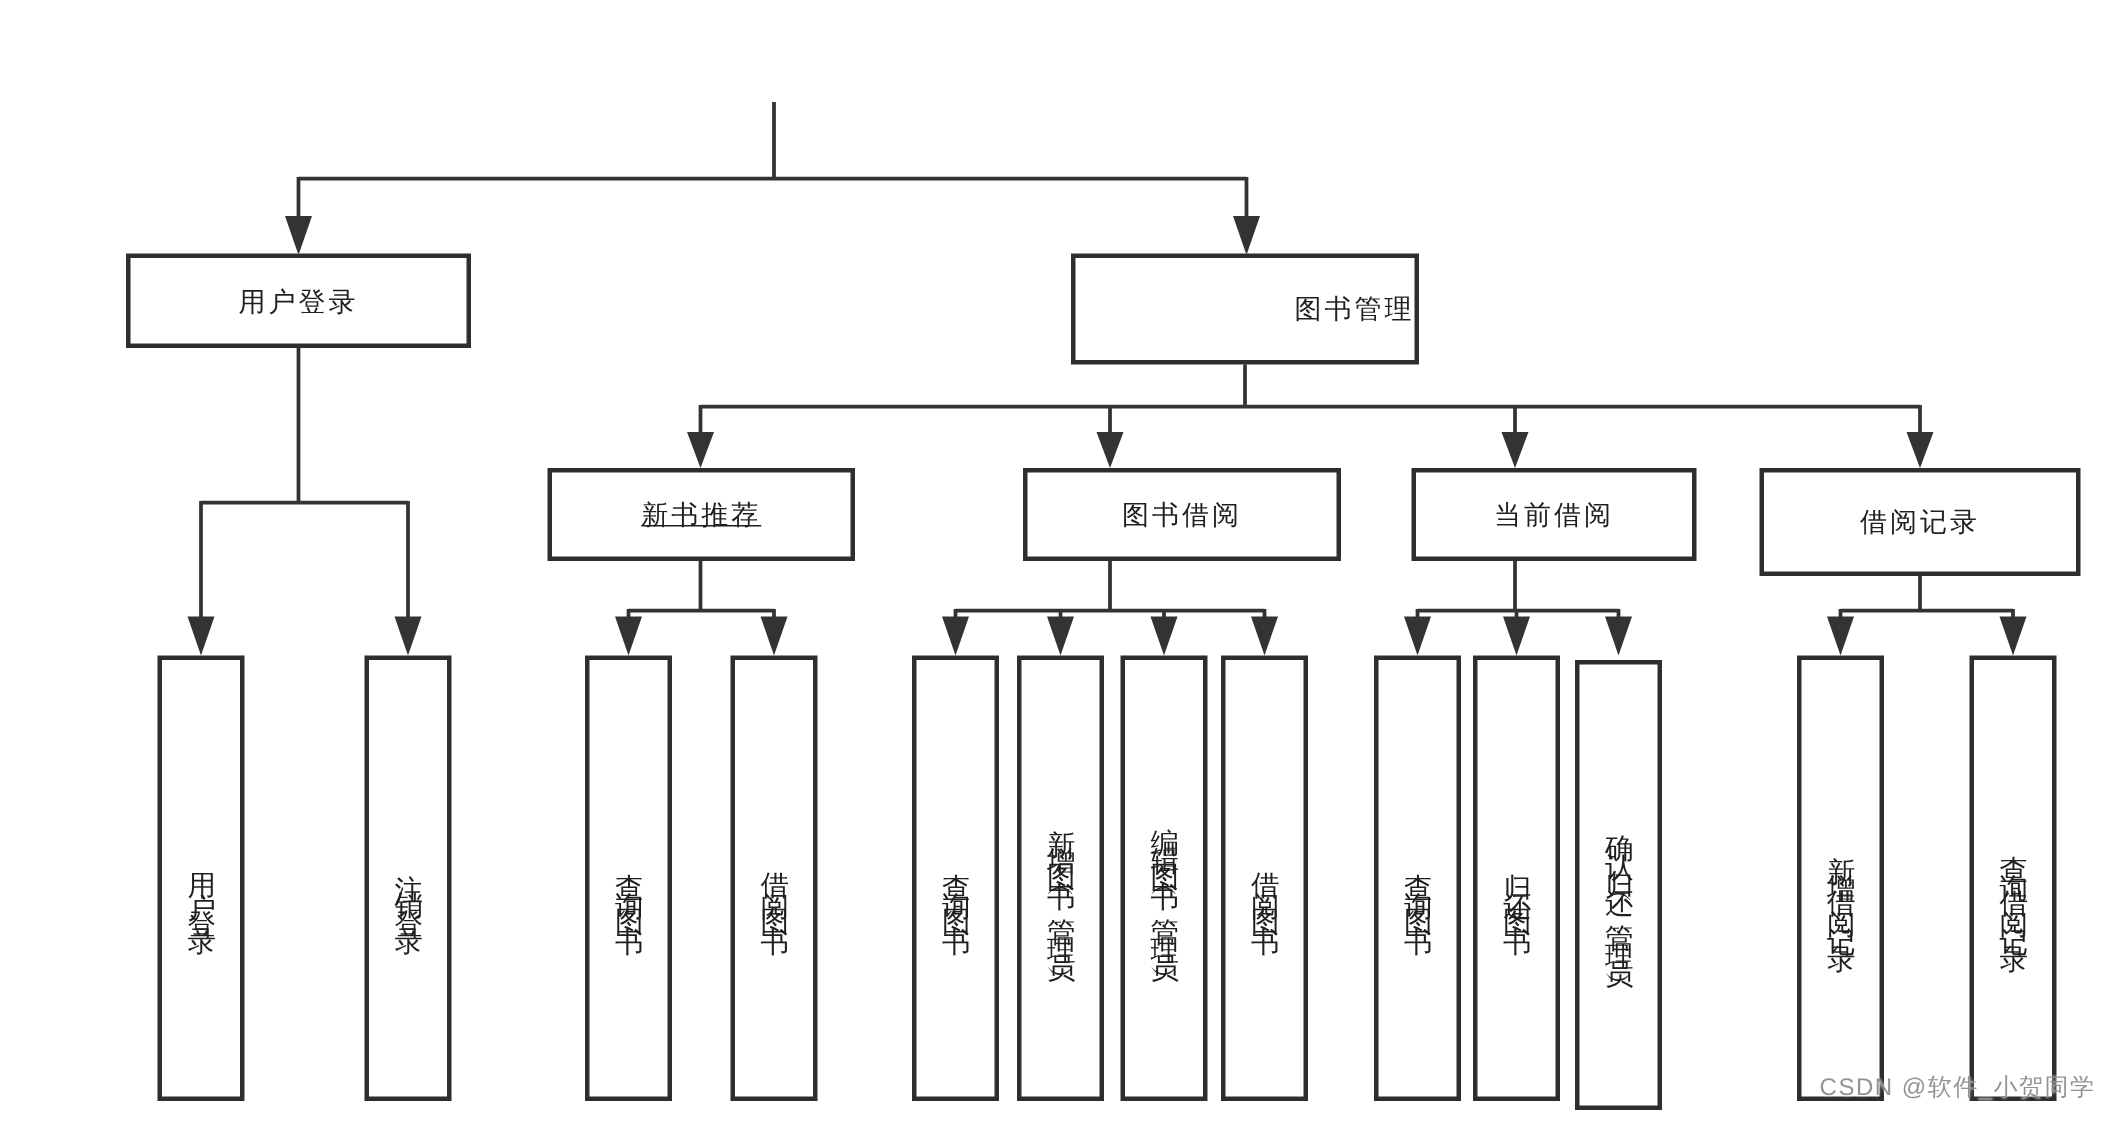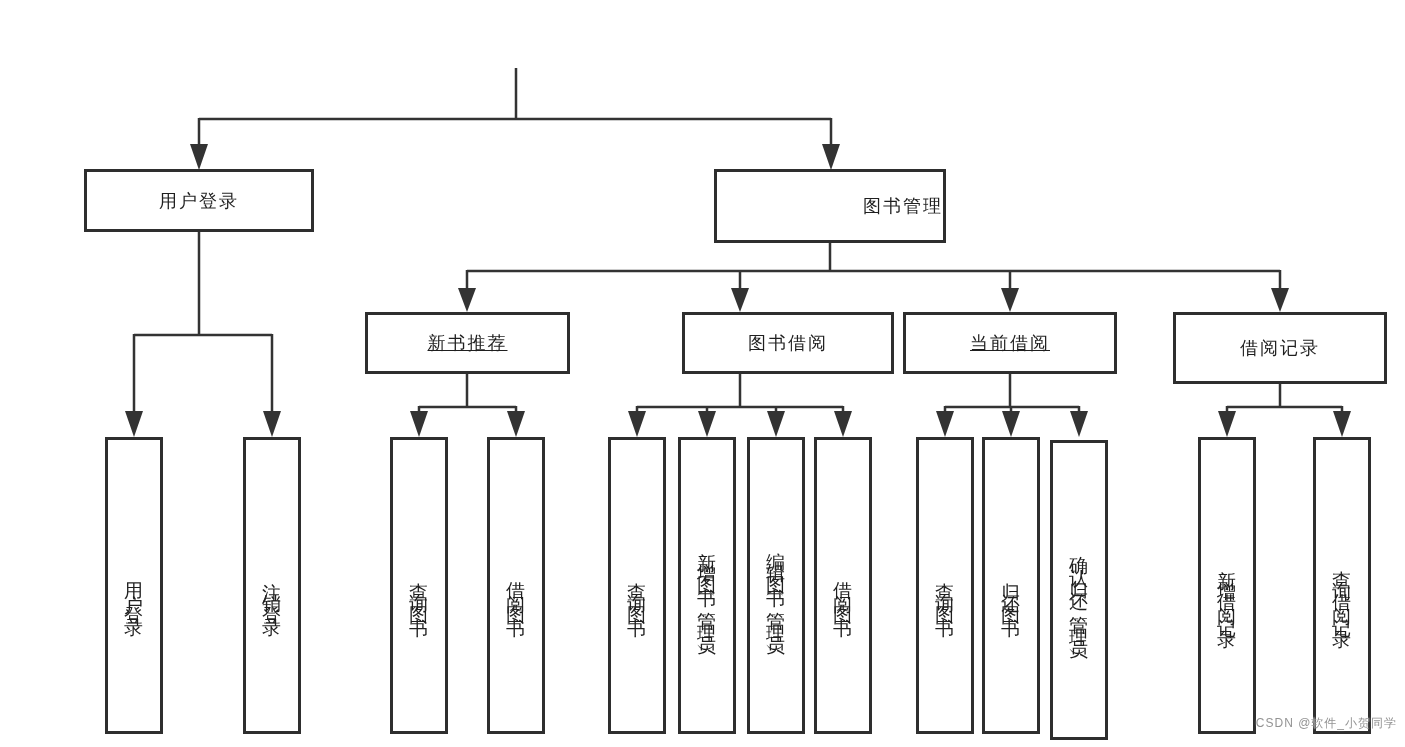--- a/index.html
+++ b/index.html
@@ -38,21 +38,21 @@
     position: absolute;
     left: 0; top: 0;
     pointer-events: none;
   }
   #connectors path { stroke: #333333; stroke-width: 2.5; fill: none; }
   #connectors polygon { fill: #333333; }
   #watermark {
     position: absolute;
     right: 8px;
     top: 715px;
-    font-size: 12px;
+    font-size: 16px;
     letter-spacing: 1px;
     color: rgba(138,138,138,0.92);
     text-shadow: 0 0 2px #ffffff;
     z-index: 5;
     white-space: nowrap;
   }
 </style>
 </head>
 <body>
 
@@ -115,21 +115,21 @@
   <div class="box" style="left:714px; top:169px; width:232px; height:74px;justify-content:flex-end;">
     <span class="h-label">图书管理</span>
   </div>
 
   <div class="box" style="left:365px; top:312px; width:205px; height:62px;text-decoration:underline;">
     <span class="h-label">新书推荐</span>
   </div>
   <div class="box" style="left:634px; top:312px; width:212px; height:62px;margin-left:48px;">
     <span class="h-label">图书借阅</span>
   </div>
-  <div class="box" style="left:903px; top:312px; width:214px; height:62px;text-decoration:underline;">
+  <div class="box" style="left:941px; top:312px; width:190px; height:62px;">
     <span class="h-label">当前借阅</span>
   </div>
   <div class="box" style="left:1173px; top:312px; width:214px; height:72px;">
     <span class="h-label">借阅记录</span>
   </div>
 
   <div class="box leaf" style="left:105px; top:437px; width:58px; height:297px;">
     <span class="v-label">用户登录</span>
   </div>
   <div class="box leaf" style="left:243px; top:437px; width:58px; height:297px;">

